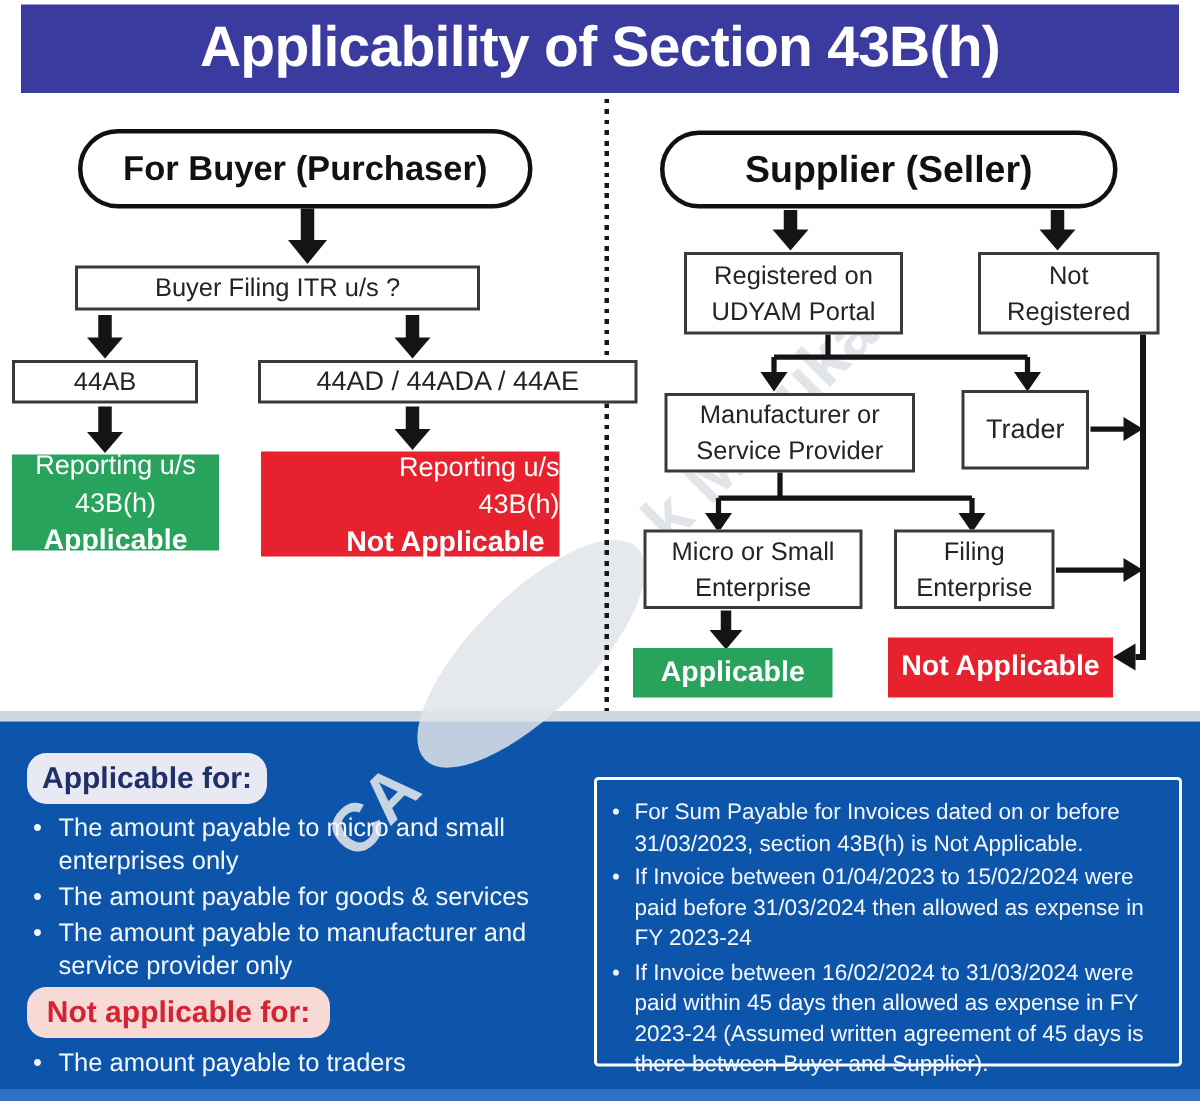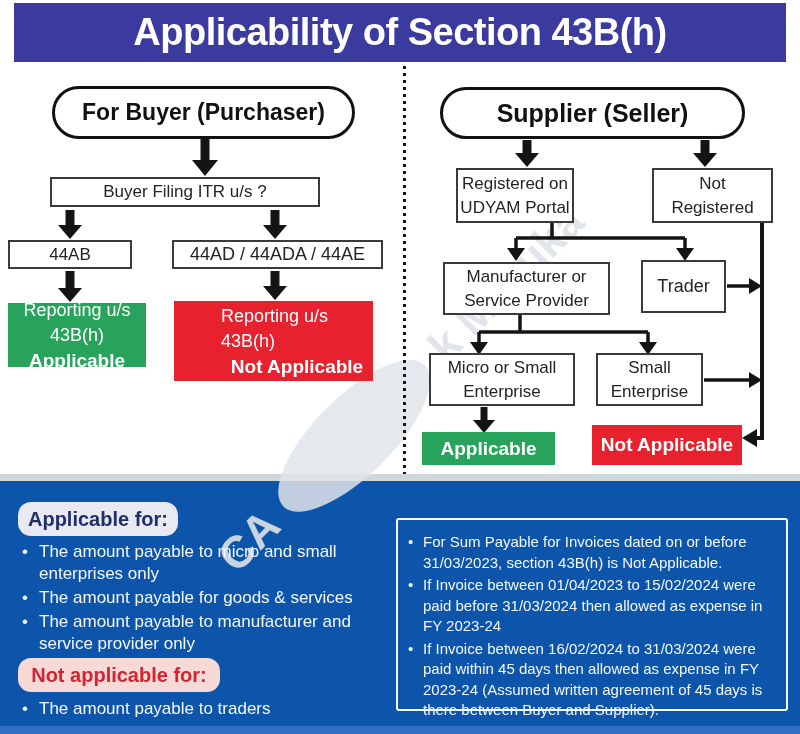--- a/index.html
+++ b/index.html
@@ -28,38 +28,38 @@
   .divider{position:absolute;left:403px;top:66px;width:3px;height:408px;z-index:2;
     background:repeating-linear-gradient(to bottom,#16161f 0 3px,transparent 3px 7px);}
 
   
   .connectors{position:absolute;left:0;top:0;z-index:2;}
   .connectors line,.connectors path{stroke:var(--ink);fill:none;}
   .connectors polygon{fill:var(--ink);stroke:none;}
 
   
   .node{position:absolute;display:flex;flex-direction:column;align-items:center;justify-content:center;
-    text-align:left;z-index:3;color:var(--box-text);background:#ffffff;}
+    text-align:right;z-index:3;color:var(--box-text);background:#ffffff;}
   .pill{border:3.5px solid #111;border-radius:28px;font-weight:700;color:#111;}
   .buyer-pill{left:52px;top:86px;width:303px;height:53px;font-size:23px;}
   .supplier-pill{left:440px;top:87px;width:305px;height:52px;font-size:25px;}
   .plain{border:2px solid #3a3a3a;font-size:17px;}
   .q-box{left:50px;top:177px;width:270px;height:30px;}
   .b44ab{left:8px;top:240px;width:124px;height:29px;}
-  .b44ad{left:172px;top:240px;width:211px;height:29px;font-size:18px;}
-  .reg-box{left:456px;top:168px;width:118px;height:55px;line-height:24px;}
+  .b44ad{left:172px;top:240px;width:253px;height:29px;font-size:18px;}
+  .reg-box{left:456px;top:168px;width:146px;height:55px;line-height:24px;}
   .notreg-box{left:652px;top:168px;width:121px;height:55px;line-height:24px;}
   .manu-box{left:443px;top:262px;width:167px;height:53px;line-height:24px;}
   .trader-box{left:641px;top:260px;width:85px;height:53px;font-size:18px;}
   .micro-box{left:414px;top:353px;width:146px;height:53px;line-height:24px;margin-left:15px;}
   .medium-box{left:596px;top:353px;width:107px;height:53px;line-height:24px;}
 
   .result{color:#ffffff;font-size:18px;line-height:25px;border:none;}
   .res-green{left:8px;top:303px;width:138px;height:64px;background:var(--green);}
-  .res-red{left:174px;top:301px;width:199px;height:80px;background:var(--red);padding-left:47px;}
+  .res-red{left:174px;top:301px;width:199px;height:70px;background:var(--red);padding-left:47px;}
   .result .bold{font-weight:700;font-size:19px;}
   .app-green{left:422px;top:432px;width:133px;height:33px;background:var(--green);
     color:#fff;font-weight:700;font-size:19px;}
   .napp-red{left:592px;top:425px;width:150px;height:40px;background:var(--red);
     color:#fff;font-weight:700;font-size:19px;}
 
   
   .gray-strip{position:absolute;left:0;top:474px;width:800px;height:7px;background:var(--gray-strip);z-index:0;}
   .blue-section{position:absolute;left:0;top:481px;width:800px;height:245px;background:var(--section-bg);z-index:0;}
   .footer-strip{position:absolute;left:0;top:726px;width:800px;height:8px;background:var(--footer-strip);z-index:0;}
@@ -193,21 +193,21 @@
     <span>Service Provider</span>
   </div>
   <div class="node plain trader-box">
     <span>Trader</span>
   </div>
   <div class="node plain micro-box">
     <span>Micro or Small</span>
     <span>Enterprise</span>
   </div>
   <div class="node plain medium-box">
-    <span>Small</span>
+    <span>Filing</span>
     <span>Enterprise</span>
   </div>
   <div class="node app-green">
     <span>Applicable</span>
   </div>
   <div class="node napp-red">
     <span>Not Applicable</span>
   </div>
 
   <div class="gray-strip"></div>

